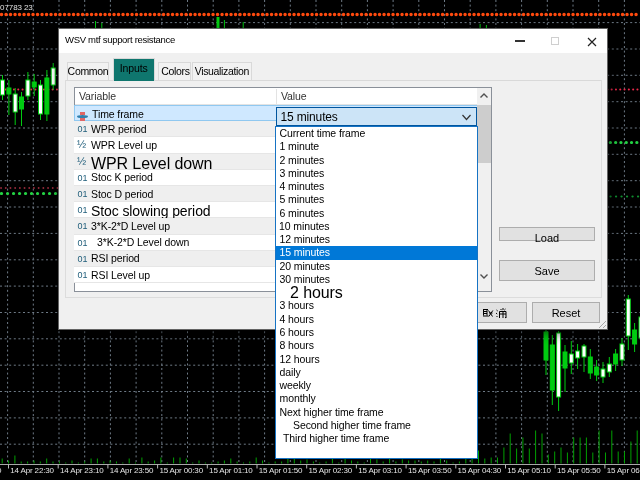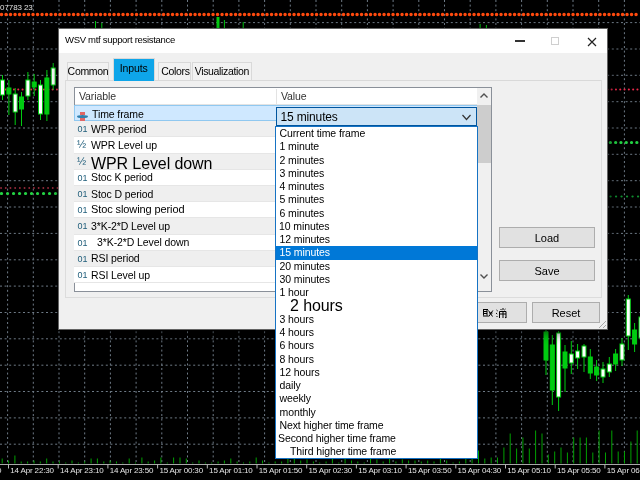--- a/index.html
+++ b/index.html
@@ -97,21 +97,21 @@
     <span style="position:absolute;left:6px;top:5px;font-size:9.5px;color:#000;letter-spacing:-0.3px">WSV mtf support resistance</span>
     <span style="position:absolute;left:456px;top:11px;width:10px;height:1.5px;background:#333"></span>
     <span style="position:absolute;left:492px;top:8px;width:8px;height:8px;border:1px solid #cfcfcf"></span>
     <svg style="position:absolute;left:528px;top:7.5px" width="10" height="10" viewBox="0 0 10 10">
         <path d="M1 1L9 9M9 1L1 9" stroke="#222" stroke-width="1.2"></path>
       </svg>
   </div>
 
   <div style="position:absolute;left:6px;top:50.5px;width:536px;height:0;border-bottom:1px solid #d9d9d9"></div>
   <div style="position:absolute;left:7.6px;top:33px;width:42.8px;height:18px;background:#f2f2f2;border:1px solid #d9d9d9;border-bottom:none;font-size:10.5px;text-align:center;line-height:16px;letter-spacing:-0.3px">Common</div>
-  <div style="position:absolute;left:53.6px;top:29px;width:42.2px;height:23px;background:#0ea5e9;border:1px solid #d9d9d9;border-bottom:none;font-size:10.5px;text-align:center;line-height:19px;letter-spacing:-0.1px;z-index:2">Inputs</div>
+  <div style="position:absolute;left:53.6px;top:29px;width:42.2px;height:23px;background:#0f766e;border:1px solid #d9d9d9;border-bottom:none;font-size:10.5px;text-align:center;line-height:19px;letter-spacing:-0.1px;z-index:2">Inputs</div>
   <div style="position:absolute;left:98.9px;top:33px;width:32.8px;height:18px;background:#f2f2f2;border:1px solid #d9d9d9;border-bottom:none;font-size:10.5px;text-align:right;line-height:16px;letter-spacing:-0.3px">Colors</div>
   <div style="position:absolute;left:133.2px;top:33px;width:59.4px;height:18px;background:#f2f2f2;border:1px solid #d9d9d9;border-bottom:none;font-size:10.5px;text-align:center;line-height:16px;letter-spacing:-0.35px">Visualization</div>
   <div style="position:absolute;left:6px;top:51px;width:537px;height:218px;border:1px solid #dcdcdc;border-top:none"></div>
 </div>
 
 <div style="position:absolute;left:74px;top:87px;width:418px;height:205px;background:#fff;border:1px solid #8a9099;z-index:3"></div>
 <div style="position:absolute;left:75px;top:88px;width:416px;height:17px;background:#fff;border-bottom:1px solid #e3e3e3;z-index:4">
   <span style="position:absolute;left:4px;top:2px;font-size:10.5px;color:#333;letter-spacing:-0.1px">Variable</span>
   <span style="position:absolute;left:206px;top:2px;font-size:10.5px;color:#333;letter-spacing:-0.1px">Value</span>
   <span style="position:absolute;left:201px;top:1px;width:1px;height:15px;background:#e3e3e3"></span>
@@ -138,21 +138,21 @@
 <div style="position:absolute;left:74px;top:169.8px;width:417px;height:16.2px;background:#ffffff;border-bottom:1px solid #e6e6e6;box-sizing:border-box">
       <span style="position:absolute;left:3.5px;top:3px;font-size:9px;color:#1f5d7a;letter-spacing:0">01</span>
       <span style="position:absolute;left:17px;top:1.5px;font-size:10.5px;color:#000;letter-spacing:-0.1px">Stoc K period</span>
     </div>
 <div style="position:absolute;left:74px;top:186.0px;width:417px;height:16.2px;background:#efefef;border-bottom:1px solid #e6e6e6;box-sizing:border-box">
       <span style="position:absolute;left:3.5px;top:3px;font-size:9px;color:#1f5d7a;letter-spacing:0">01</span>
       <span style="position:absolute;left:17px;top:1.5px;font-size:10.5px;color:#000;letter-spacing:-0.1px">Stoc D period</span>
     </div>
 <div style="position:absolute;left:74px;top:202.2px;width:417px;height:16.2px;background:#ffffff;border-bottom:1px solid #e6e6e6;box-sizing:border-box">
       <span style="position:absolute;left:3.5px;top:3px;font-size:9px;color:#1f5d7a;letter-spacing:0">01</span>
-      <span style="position:absolute;left:17px;top:1px;font-size:11px;color:#000;letter-spacing:-0.1px">Stoc slowing period</span>
+      <span style="position:absolute;left:17px;top:1px;font-size:14px;color:#000;letter-spacing:-0.1px">Stoc slowing period</span>
     </div>
 <div style="position:absolute;left:74px;top:218.4px;width:417px;height:16.2px;background:#efefef;border-bottom:1px solid #e6e6e6;box-sizing:border-box">
       <span style="position:absolute;left:3.5px;top:3px;font-size:9px;color:#1f5d7a;letter-spacing:0">01</span>
       <span style="position:absolute;left:17px;top:1.5px;font-size:10.5px;color:#000;letter-spacing:-0.1px">3*K-2*D Level up</span>
     </div>
 <div style="position:absolute;left:74px;top:234.6px;width:417px;height:16.2px;background:#ffffff;border-bottom:1px solid #e6e6e6;box-sizing:border-box">
       <span style="position:absolute;left:3.5px;top:3px;font-size:9px;color:#1f5d7a;letter-spacing:0">01</span>
       <span style="position:absolute;left:23px;top:1.5px;font-size:10.5px;color:#000;letter-spacing:-0.1px">3*K-2*D Level down</span>
     </div>
 <div style="position:absolute;left:74px;top:250.8px;width:417px;height:16.2px;background:#efefef;border-bottom:1px solid #e6e6e6;box-sizing:border-box">
@@ -168,21 +168,21 @@
 <div style="position:absolute;left:477px;top:88px;width:14px;height:203px;background:#f0f0f0;z-index:5">
   <svg style="position:absolute;left:3px;top:4px" width="8" height="8" viewBox="0 0 8 8">
       <path d="M0.5 5.5L4 2L7.5 5.5" stroke="#505050" stroke-width="1.4" fill="none"></path>
     </svg>
   <div style="position:absolute;left:0;top:17px;width:14px;height:58px;background:#cdcdcd"></div>
   <svg style="position:absolute;left:3px;top:184px" width="8" height="8" viewBox="0 0 8 8">
       <path d="M0.5 2.5L4 6L7.5 2.5" stroke="#505050" stroke-width="1.4" fill="none"></path>
     </svg>
 </div>
 
-<div class="btn" style="left:499px;top:227px;width:96px;height:21px;line-height:20px;z-index:4">Load</div>
+<div class="btn" style="left:499px;top:227px;width:96px;height:14px;line-height:20px;z-index:4">Load</div>
 <div class="btn" style="left:499px;top:260px;width:96px;height:21px;line-height:20px;z-index:4">Save</div>
 
 <div class="btn" style="left:452px;top:302px;width:75px;height:21px;z-index:4">
     <svg width="26" height="13" viewBox="0 0 26 13" style="position:absolute;left:29px;top:4px">
       <g stroke="#000" stroke-width="1" fill="none">
         <path d="M1 2.5h5M1.5 2.5v6M5 2.5v6M1.5 4.5h3.5M1.5 6.5h3.5M1 9h5.5M6.5 3.5l4 6M10.8 3.5l-4 6M7 6h3.5"></path>
         <path d="M14.5 3l1.2 1M14 6l1.2 1M14.5 9l1 1M18.5 2l1.2 1.2M23.5 2l-1.2 1.2M21 1v2M17.5 4.5h6.5v6.5M17.5 4.5v6.5M17.5 7h6.5M21 4.5v6.5M24 11l-1-0.8"></path>
       </g>
     </svg>
   </div>
@@ -204,26 +204,25 @@
 <div style="height:13.28px;color:#000;padding-left:3.5px;font-size:10.5px;line-height:13.28px;letter-spacing:-0.1px;white-space:nowrap">2 minutes</div>
 <div style="height:13.28px;color:#000;padding-left:3.5px;font-size:10.5px;line-height:13.28px;letter-spacing:-0.1px;white-space:nowrap">3 minutes</div>
 <div style="height:13.28px;color:#000;padding-left:3.5px;font-size:10.5px;line-height:13.28px;letter-spacing:-0.1px;white-space:nowrap">4 minutes</div>
 <div style="height:13.28px;color:#000;padding-left:3.5px;font-size:10.5px;line-height:13.28px;letter-spacing:-0.1px;white-space:nowrap">5 minutes</div>
 <div style="height:13.28px;color:#000;padding-left:3.5px;font-size:10.5px;line-height:13.28px;letter-spacing:-0.1px;white-space:nowrap">6 minutes</div>
 <div style="height:13.28px;color:#000;padding-left:3px;font-size:10.5px;line-height:13.28px;letter-spacing:-0.1px;white-space:nowrap">10 minutes</div>
 <div style="height:13.28px;color:#000;padding-left:3.5px;font-size:10.5px;line-height:13.28px;letter-spacing:-0.1px;white-space:nowrap">12 minutes</div>
 <div style="height:13.28px;background:#0078d7;color:#fff;padding-left:3.5px;font-size:10.5px;line-height:13.28px;letter-spacing:-0.1px;white-space:nowrap">15 minutes</div>
 <div style="height:13.28px;color:#000;padding-left:3.5px;font-size:10.5px;line-height:13.28px;letter-spacing:-0.1px;white-space:nowrap">20 minutes</div>
 <div style="height:13.28px;color:#000;padding-left:3.5px;font-size:10.5px;line-height:13.28px;letter-spacing:-0.1px;white-space:nowrap">30 minutes</div>
-<div style="height:13.28px;color:#000;padding-left:3.5px;font-size:10.5px;line-height:13.28px;letter-spacing:-0.1px;white-space:nowrap">1 hour</div>
 <div style="height:13.28px;color:#000;padding-left:14px;font-size:16px;line-height:13.28px;letter-spacing:-0.1px;white-space:nowrap">2 hours</div>
 <div style="height:13.28px;color:#000;padding-left:3.5px;font-size:10.5px;line-height:13.28px;letter-spacing:-0.1px;white-space:nowrap">3 hours</div>
 <div style="height:13.28px;color:#000;padding-left:3.5px;font-size:10.5px;line-height:13.28px;letter-spacing:-0.1px;white-space:nowrap">4 hours</div>
 <div style="height:13.28px;color:#000;padding-left:3.5px;font-size:10.5px;line-height:13.28px;letter-spacing:-0.1px;white-space:nowrap">6 hours</div>
 <div style="height:13.28px;color:#000;padding-left:3.5px;font-size:10.5px;line-height:13.28px;letter-spacing:-0.1px;white-space:nowrap">8 hours</div>
 <div style="height:13.28px;color:#000;padding-left:3.5px;font-size:10.5px;line-height:13.28px;letter-spacing:-0.1px;white-space:nowrap">12 hours</div>
 <div style="height:13.28px;color:#000;padding-left:3.5px;font-size:10.5px;line-height:13.28px;letter-spacing:-0.1px;white-space:nowrap">daily</div>
 <div style="height:13.28px;color:#000;padding-left:3.5px;font-size:10.5px;line-height:13.28px;letter-spacing:-0.1px;white-space:nowrap">weekly</div>
 <div style="height:13.28px;color:#000;padding-left:3.5px;font-size:10.5px;line-height:13.28px;letter-spacing:-0.1px;white-space:nowrap">monthly</div>
 <div style="height:13.28px;color:#000;padding-left:3.5px;font-size:10.5px;line-height:13.28px;letter-spacing:-0.1px;white-space:nowrap">Next higher time frame</div>
-<div style="height:13.28px;color:#000;padding-left:2px;font-size:10.5px;line-height:13.28px;letter-spacing:-0.1px;white-space:nowrap">Second higher time frame</div>
-<div style="height:13.28px;color:#000;padding-left:14px;font-size:10.5px;line-height:13.28px;letter-spacing:-0.1px;white-space:nowrap">Third higher time frame</div>
+<div style="height:13.28px;color:#000;padding-left:17px;font-size:10.5px;line-height:13.28px;letter-spacing:-0.1px;white-space:nowrap">Second higher time frame</div>
+<div style="height:13.28px;color:#000;padding-left:7px;font-size:10.5px;line-height:13.28px;letter-spacing:-0.1px;white-space:nowrap">Third higher time frame</div>
 </div>
 
 </body></html>

